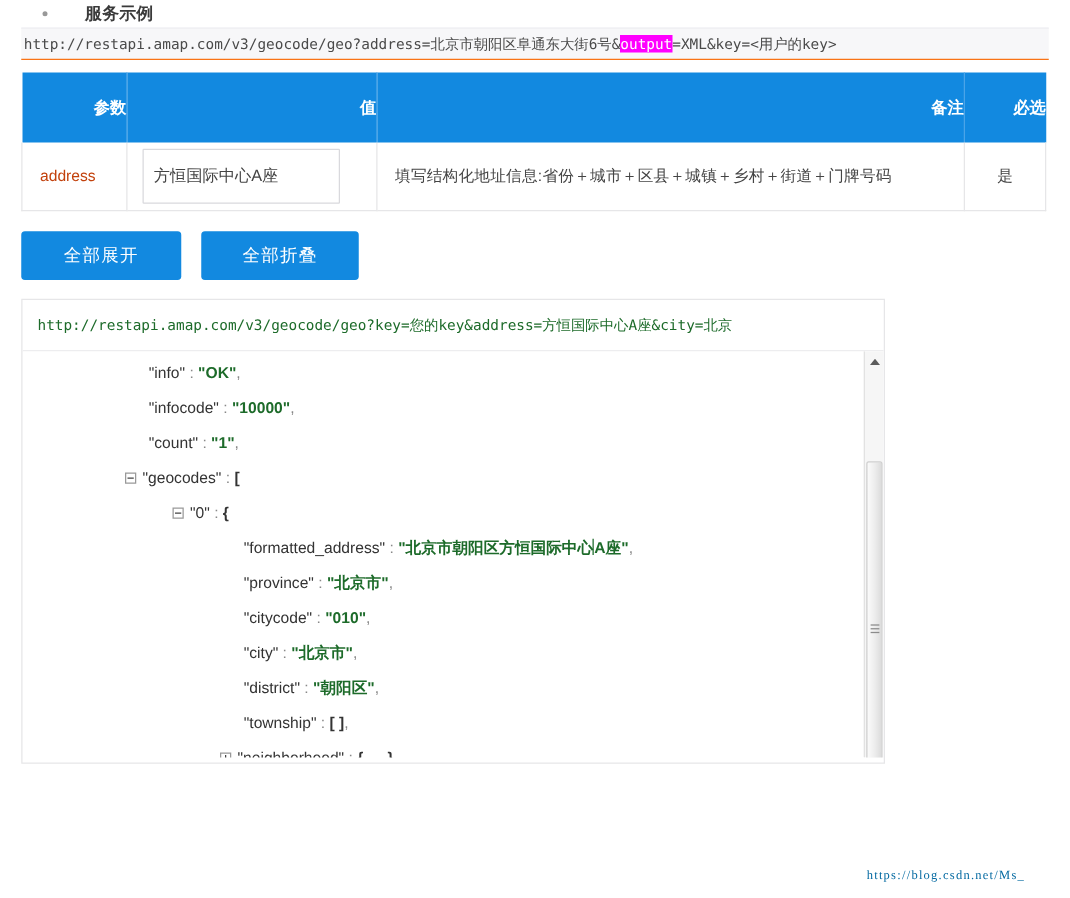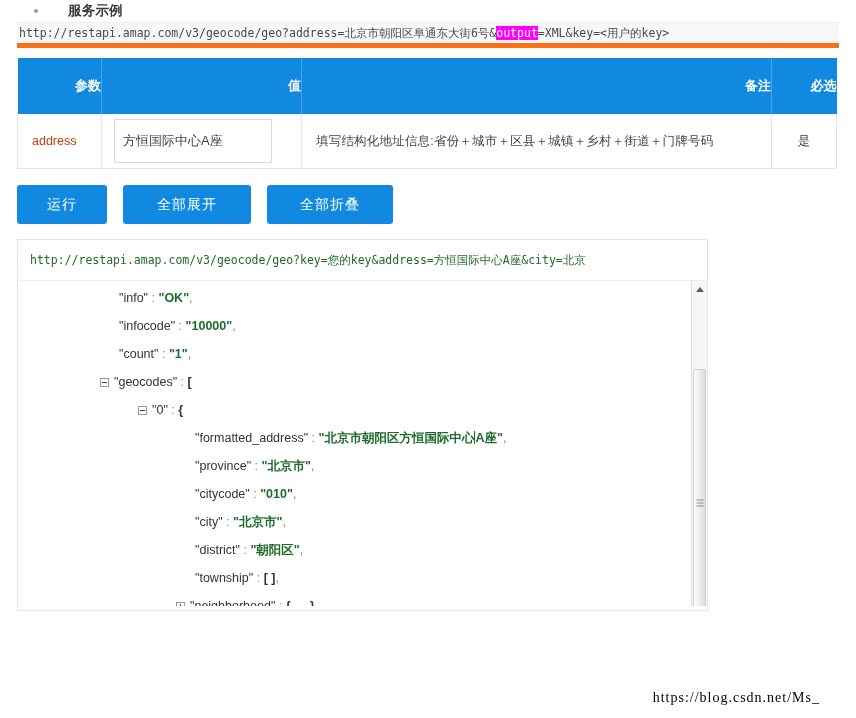--- a/index.html
+++ b/index.html
@@ -39,21 +39,21 @@
     color: #3a3a3a;
     letter-spacing: .2px;
   }
 
   
   .example-bar {
     margin: 2px 17px 0 17px;
     height: 26px;
     background: #f7f7f9;
     border-top: 1px solid #eeeef1;
-    border-bottom: 5px solid #f97316;
+    border-bottom: 1px solid #f97316;
     display: flex;
     align-items: center;
     padding-left: 2px;
     box-sizing: border-box;
   }
   .example-url {
     font-family: "DejaVu Sans Mono", monospace;
     font-size: 11.5px;
     color: #4a4a4a;
     white-space: pre;
@@ -265,22 +265,22 @@
     background: #8b8b8b;
     margin: 2px 0;
   }
 
   
   .watermark {
     position: absolute;
     right: 36px;
     bottom: 12px;
     font-family: "Liberation Serif", serif;
-    font-size: 14px;
-    color: #000000;
+    font-size: 10px;
+    color: #0369a1;
     letter-spacing: 1px;
     white-space: pre;
     pointer-events: none;
   }
 </style>
 </head>
 <body>
 
 <div class="heading-row">
   <span class="bullet"></span>
@@ -314,21 +314,20 @@
       <td class="c-value">
         <input class="param-input" type="text" value="方恒国际中心A座" style="">
       </td>
       <td class="c-remark">填写结构化地址信息:省份＋城市＋区县＋城镇＋乡村＋街道＋门牌号码</td>
       <td class="c-req">是</td>
     </tr>
   </tbody>
 </table>
 
 <div class="btn-row">
-  <button class="act-btn w-run">运行</button>
   <button class="act-btn w-exp">全部展开</button>
   <button class="act-btn w-col">全部折叠</button>
 </div>
 
 <div class="result-box">
   <div class="result-url">http://restapi.amap.com/v3/geocode/geo?key=您的key&amp;address=方恒国际中心A座&amp;city=北京</div>
 
   <div class="json-viewport">
     <div class="json-tree" id="json-tree">
         <div class="jrow" style="padding-left: 101px;"><span class="jkey">"info"</span><span class="jpunct"> : </span><span class="jval">"OK"</span><span class="jpunct">,</span></div>

